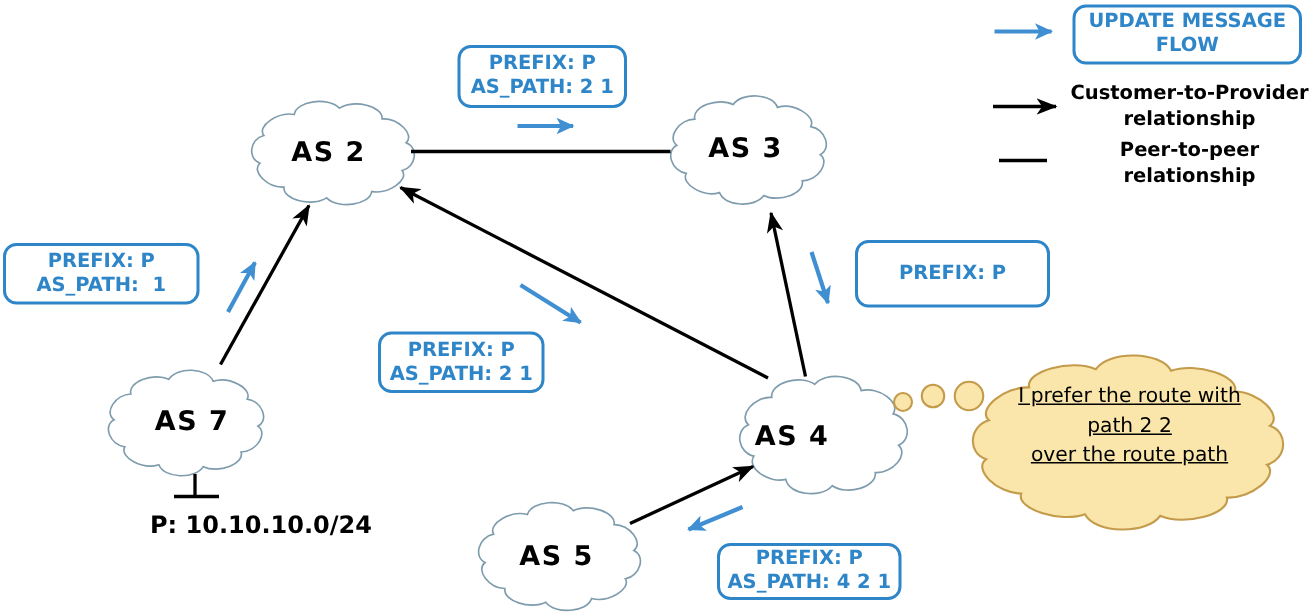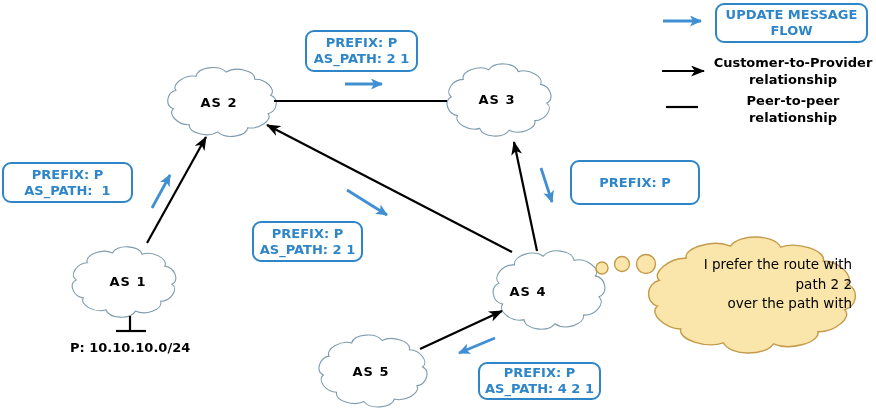--- a/index.html
+++ b/index.html
@@ -9,36 +9,36 @@
   }
   #gfx{position:absolute;left:0;top:0;}
   .cloud{fill:#ffffff;stroke:var(--cloud-stroke);stroke-width:1.1;}
   .thought-shape{fill:var(--thought-fill);stroke:var(--thought-stroke);stroke-width:1.4;}
   .edge{stroke:var(--edge-black);stroke-width:2.2;fill:none;}
   .flow{stroke:var(--arrow-blue);stroke-width:2.8;fill:none;}
   #mk-black path{fill:var(--edge-black);}
   #mk-blue path{fill:var(--arrow-blue);}
   .as-label{
     position:absolute;transform:translate(-50%,-50%);
-    font-weight:bold;font-size:13px;color:#000;white-space:pre;letter-spacing:1px;
+    font-weight:bold;font-size:18px;color:#000;white-space:pre;letter-spacing:1px;
   }
   .ubox{
     position:absolute;box-sizing:border-box;border:2.5px solid var(--update-blue);
     border-radius:9px;background:#fff;display:flex;flex-direction:column;
     align-items:center;justify-content:center;
     color:var(--update-blue);font-weight:bold;font-size:13px;line-height:16px;
   }
   .ubox-line{white-space:pre;}
   .legend-label{
     position:absolute;font-weight:bold;font-size:13px;line-height:17px;
     text-align:center;color:#000;
   }
-  .prefix-label{position:absolute;font-weight:bold;font-size:13px;color:#000;white-space:pre;}
+  .prefix-label{position:absolute;font-weight:bold;font-size:16px;color:#000;white-space:pre;margin-left:30px;}
   .thought-text{
-    position:absolute;font-size:13.5px;line-height:19.5px;text-align:right;color:#000;
+    position:absolute;font-size:13.5px;line-height:19.5px;text-align:center;color:#000;text-decoration:underline;
   }
   .thought-line{white-space:pre;}
 </style>
 </head>
 <body>
 
 <div id="canvas">
 
   <svg id="gfx" width="876" height="408" viewBox="0 0 876 408">
     <defs>
@@ -74,21 +74,21 @@
     <line class="flow" x1="345" y1="84" x2="382" y2="84" marker-end="url(#mk-blue)"></line>
     <line class="flow" x1="347" y1="190" x2="387" y2="215" marker-end="url(#mk-blue)"></line>
     <line class="flow" x1="541" y1="168" x2="552" y2="202" marker-end="url(#mk-blue)"></line>
     <line class="flow" x1="495" y1="338" x2="459" y2="353" marker-end="url(#mk-blue)"></line>
 
     <line class="flow" x1="663" y1="21" x2="701" y2="21" marker-end="url(#mk-blue)"></line>
     <line class="edge" x1="662" y1="71" x2="704" y2="71" marker-end="url(#mk-black)"></line>
     <line class="edge" x1="666" y1="107" x2="698" y2="107"></line>
   </svg>
 
-  <div class="as-label" style="left:128px;top:281px">AS 1</div>
+  <div class="as-label" style="left:128px;top:281px">AS 7</div>
   <div class="as-label" style="left:219px;top:102px">AS 2</div>
   <div class="as-label" style="left:497px;top:99px">AS 3</div>
   <div class="as-label" style="left:528px;top:291px">AS 4</div>
   <div class="as-label" style="left:371px;top:371px">AS 5</div>
 
   <div class="prefix-label" style="left:70px;top:340px">P: 10.10.10.0/24</div>
 
   <div class="ubox" style="left:2px;top:162px;width:131px;height:41px">
     <div class="ubox-line">PREFIX: P</div>
     <div class="ubox-line">AS_PATH:  1</div>
@@ -111,16 +111,16 @@
 
   <div class="ubox" style="left:715px;top:3px;width:153px;height:40px;padding:2px 6px">
     <div style="text-align:center">UPDATE MESSAGE FLOW</div>
   </div>
   <div class="legend-label" style="left:707px;top:54px;width:172px">Customer-to-Provider relationship</div>
   <div class="legend-label" style="left:707px;top:92px;width:172px">Peer-to-peer relationship</div>
 
   <div class="thought-text" style="left:654px;top:255px;width:198px">
     <div class="thought-line">I prefer the route with</div>
     <div class="thought-line">path 2 2</div>
-    <div class="thought-line">over the path with</div>
+    <div class="thought-line">over the route path</div>
   </div>
 
 </div>
 
 </body></html>

